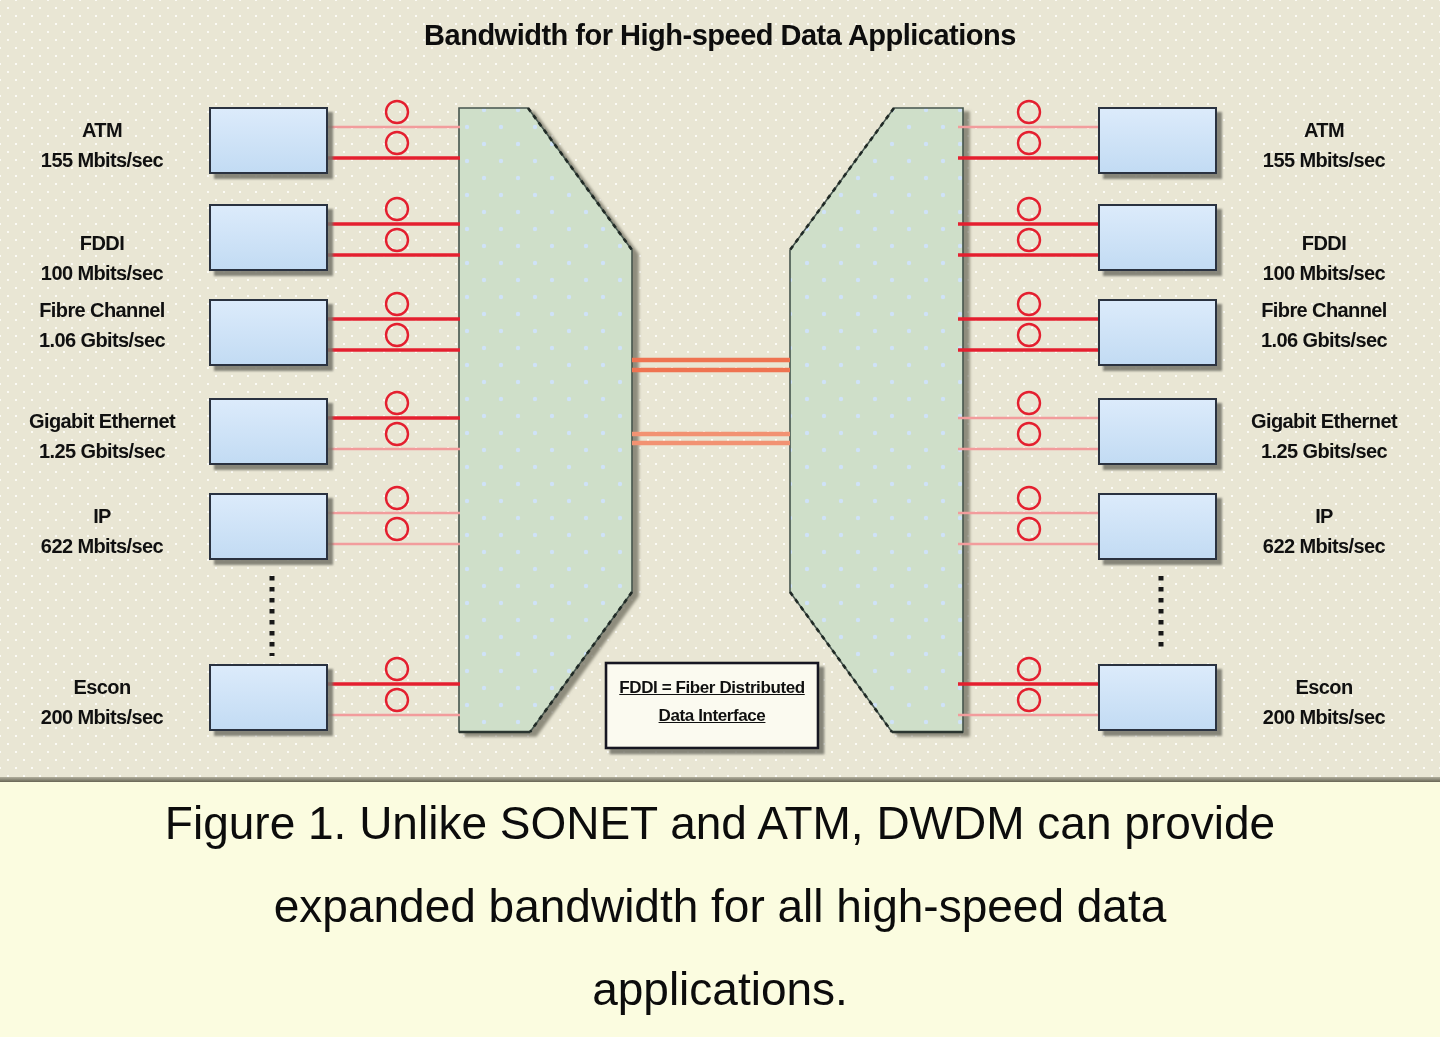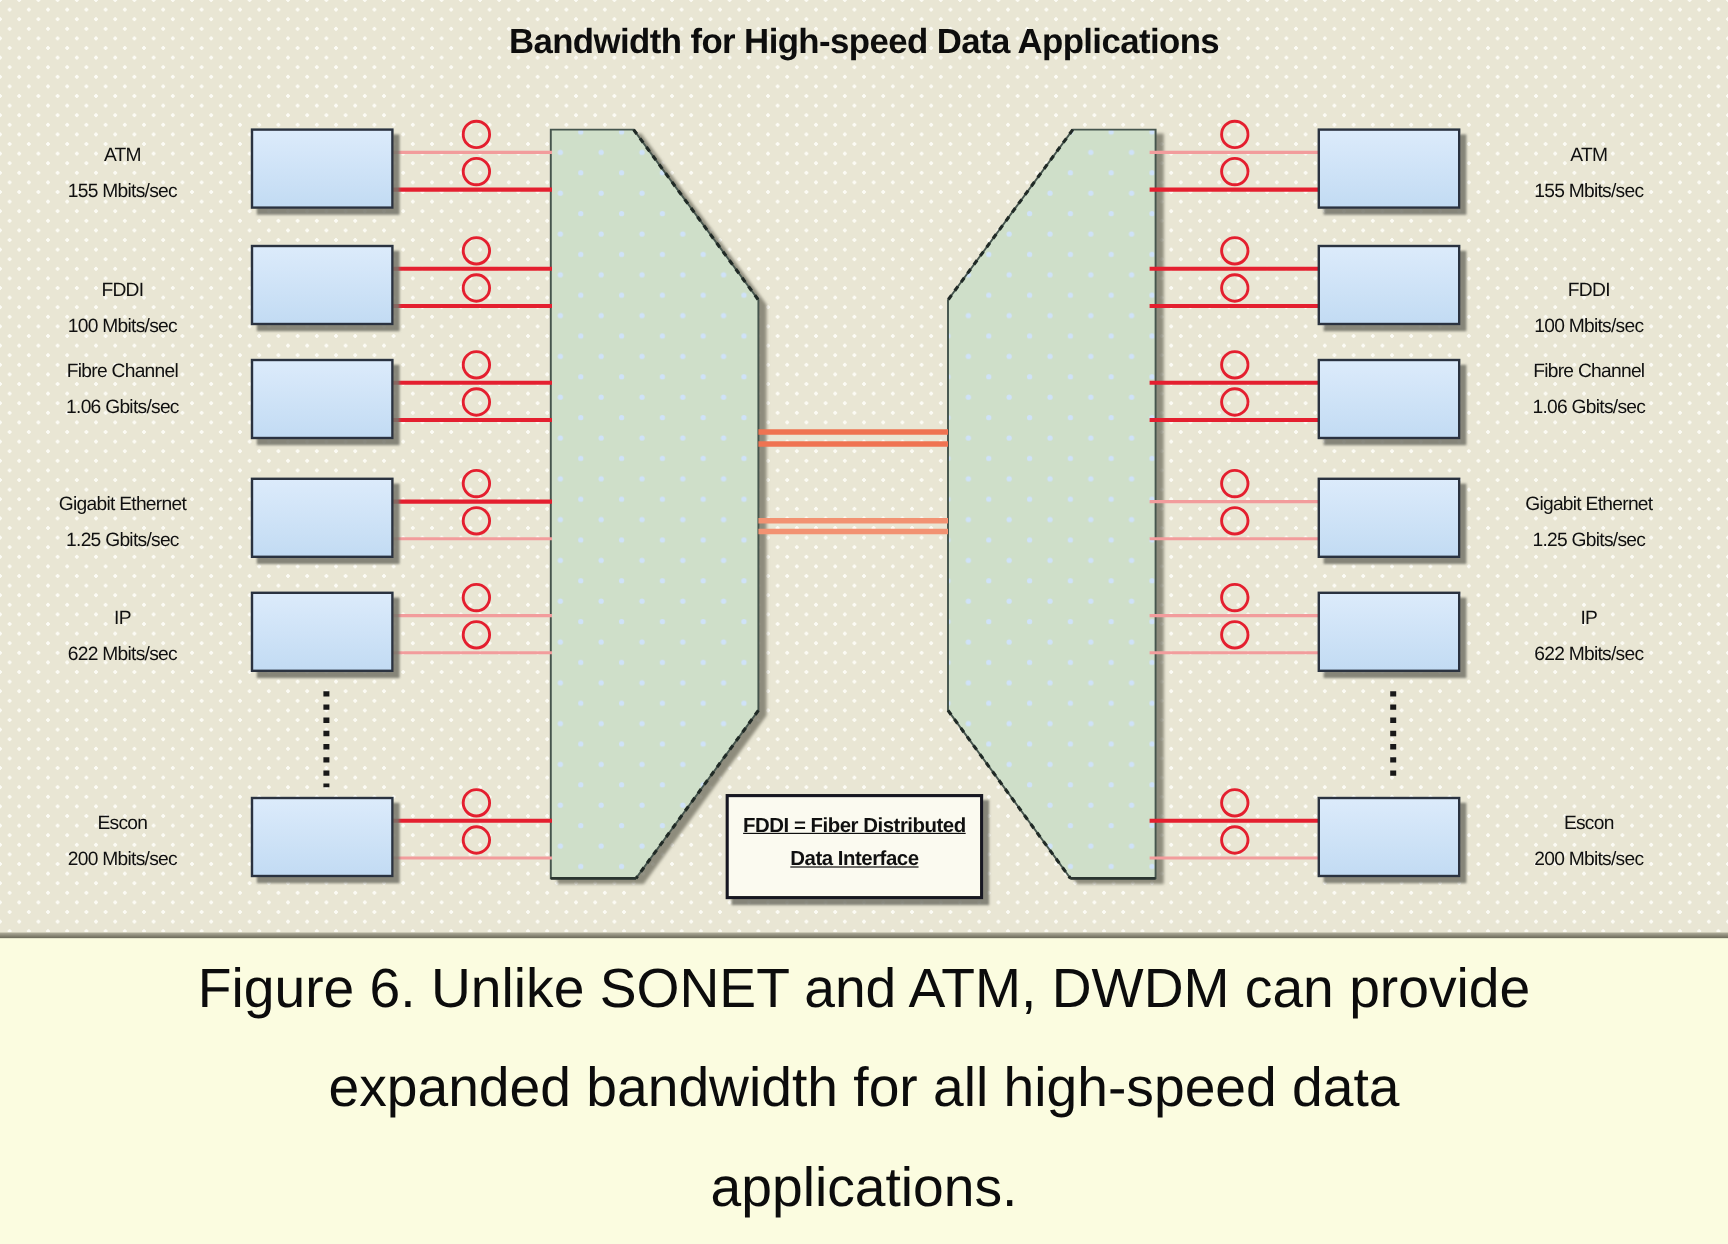--- a/index.html
+++ b/index.html
@@ -36,21 +36,21 @@
   .iobox{fill:url(#boxgrad);stroke:#2a3340;stroke-width:2;}
   .dotsep{fill:none;stroke:#181818;stroke-width:5;stroke-dasharray:4.5 6.5;}
   .fnbox{fill:#fbfaf0;stroke:#191920;stroke-width:2.6;}
   
   .dtitle{
     position:absolute;left:0;top:19px;width:1440px;text-align:center;
     font-size:29px;font-weight:bold;letter-spacing:-.5px;color:#0d0d0d;
   }
   .io-label{
     position:absolute;width:204px;text-align:center;
-    font-size:16px;font-weight:normal;letter-spacing:-.6px;
+    font-size:20px;font-weight:bold;letter-spacing:-.6px;
     line-height:30px;color:#101010;
   }
   .io-label.left{left:0;}
   .io-label.right{left:1222px;}
   .r0{top:115px}.r1{top:228px}.r2{top:295px}.r3{top:406px}.r4{top:501px}.r5{top:672px}
   .backbone-label{
     position:absolute;left:632px;top:225px;width:158px;text-align:center;
     font-size:23px;font-weight:bold;letter-spacing:-.5px;line-height:40px;
     color:#0d0d0d;white-space:pre-line;
   }
@@ -245,16 +245,16 @@
       <div>Escon</div>
       <div>200 Mbits/sec</div>
     </div>
 
     <div class="footnote-label">FDDI = Fiber Distributed
 Data Interface</div>
   </div>
 
   <div class="diagram-edge"></div>
 
-  <div class="caption">Figure 6. Unlike SONET and ATM, DWDM can provide
+  <div class="caption">Figure 1. Unlike SONET and ATM, DWDM can provide
 expanded bandwidth for all high-speed data
 applications.</div>
 </div>
 
 </body></html>

